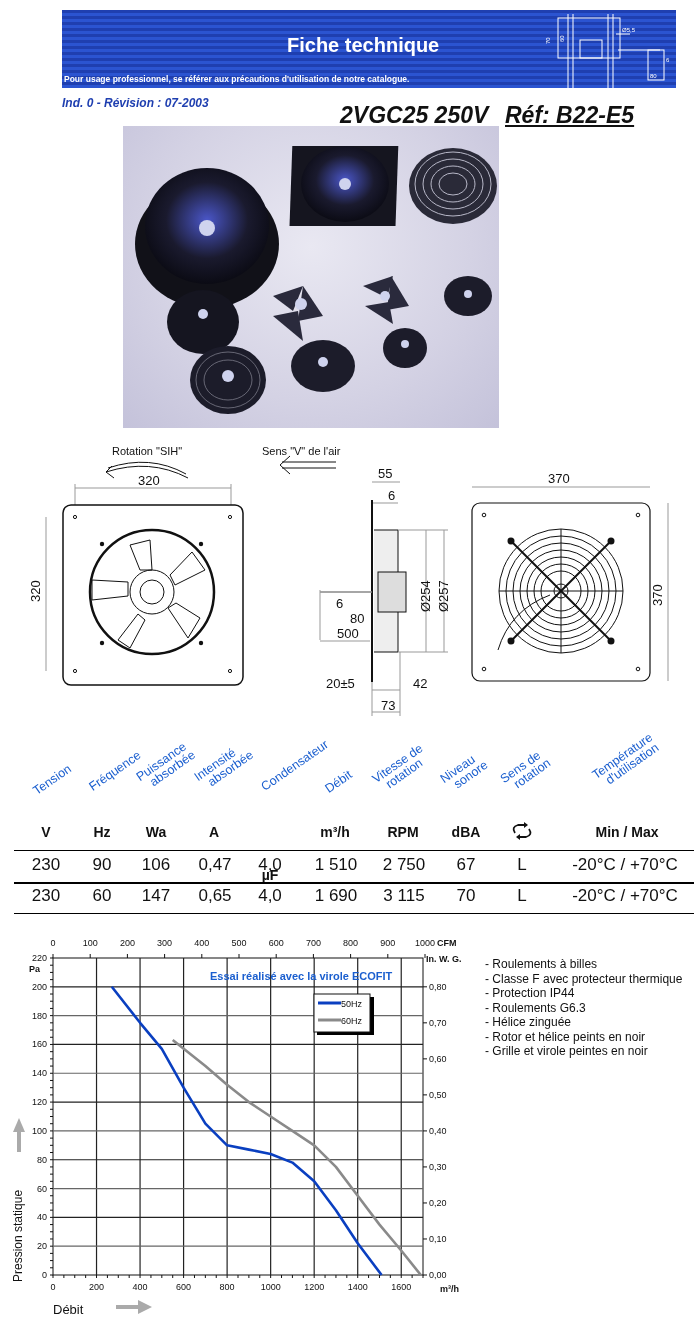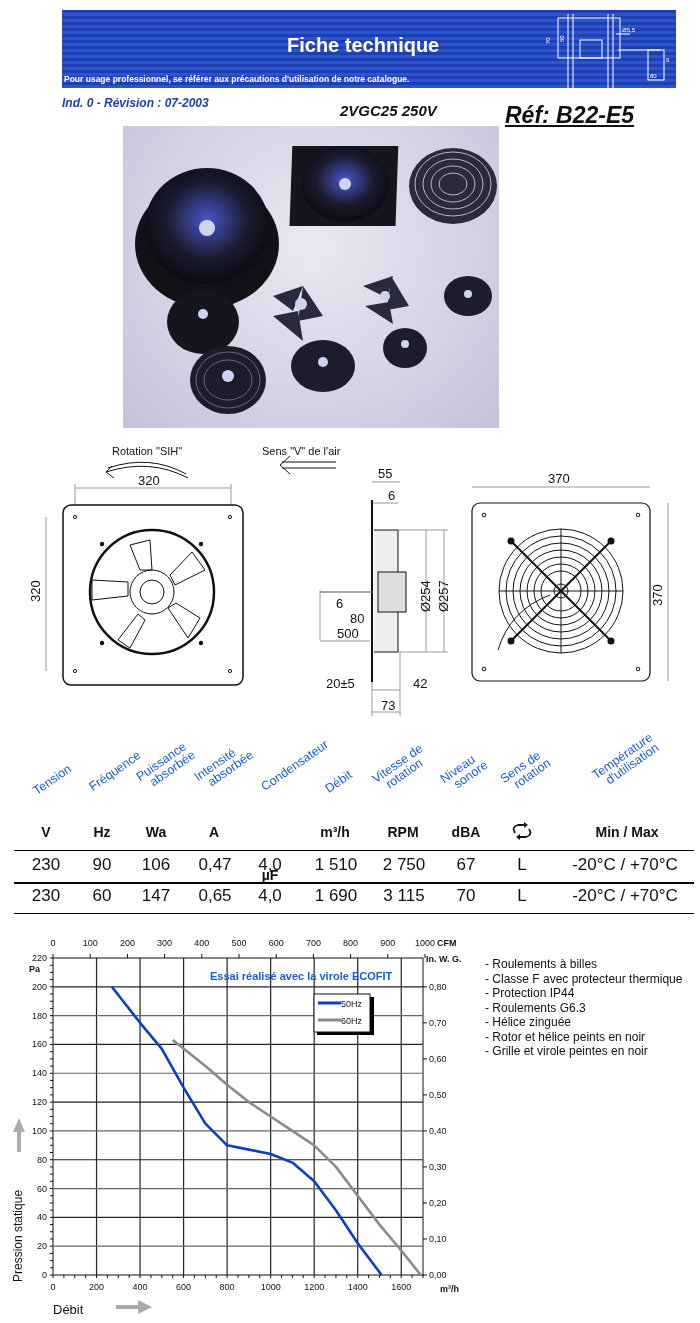--- a/index.html
+++ b/index.html
@@ -11,21 +11,21 @@
     background: repeating-linear-gradient(to bottom, #1f3fb0 0px, #1f3fb0 3px, #2b54d1 3px, #2b54d1 6px); }
   .banner-right { left:540px; top:10px; width:136px; height:78px;
     background: repeating-linear-gradient(to bottom, #1f3fb0 0px, #1f3fb0 3px, #2b54d1 3px, #2b54d1 6px); }
   .logo-box { left:48px; top:30px; width:180px; height:28px; background:#fff; }
   .logo-lines { position:absolute; top:6px; width:22px; height:16px;
     background: repeating-linear-gradient(to bottom, #000 0 2px, transparent 2px 4px); }
   .banner-title { left:225px; top:24px; font-size:20px; font-weight:bold; color:#fff; }
   .banner-sub { left:2px; top:64px; font-size:8.5px; font-weight:bold; color:#fff; white-space:nowrap; }
 
   .revision { left:62px; top:96px; font-size:12px; font-weight:bold; font-style:italic; color:#1f3fb0; }
-  .model { left:340px; top:102px; font-size:15px; font-weight:bold; font-style:italic; color:#111; }
+  .model { left:340px; top:102px; font-size:23px; font-weight:bold; font-style:italic; color:#111; }
   .ref { left:505px; top:102px; font-size:23px; font-weight:bold; font-style:italic; color:#111; text-decoration:underline; }
 
   
   .photo { left:123px; top:126px; width:376px; height:302px;
     background: radial-gradient(ellipse at 50% 40%, #e9e8f2 0%, #d4d2e4 60%, #c4c2da 100%); overflow:hidden; }
 
   
   .hdr-rot { position:absolute; transform-origin:left bottom; transform:rotate(-35deg); color:#1b5fcf; font-size:12.5px; line-height:12px; white-space:nowrap; }
   .unit-row { position:absolute; top:824px; left:0; width:700px; height:20px; font-size:14px; font-weight:bold; }
   .cell { position:absolute; text-align:center; }

